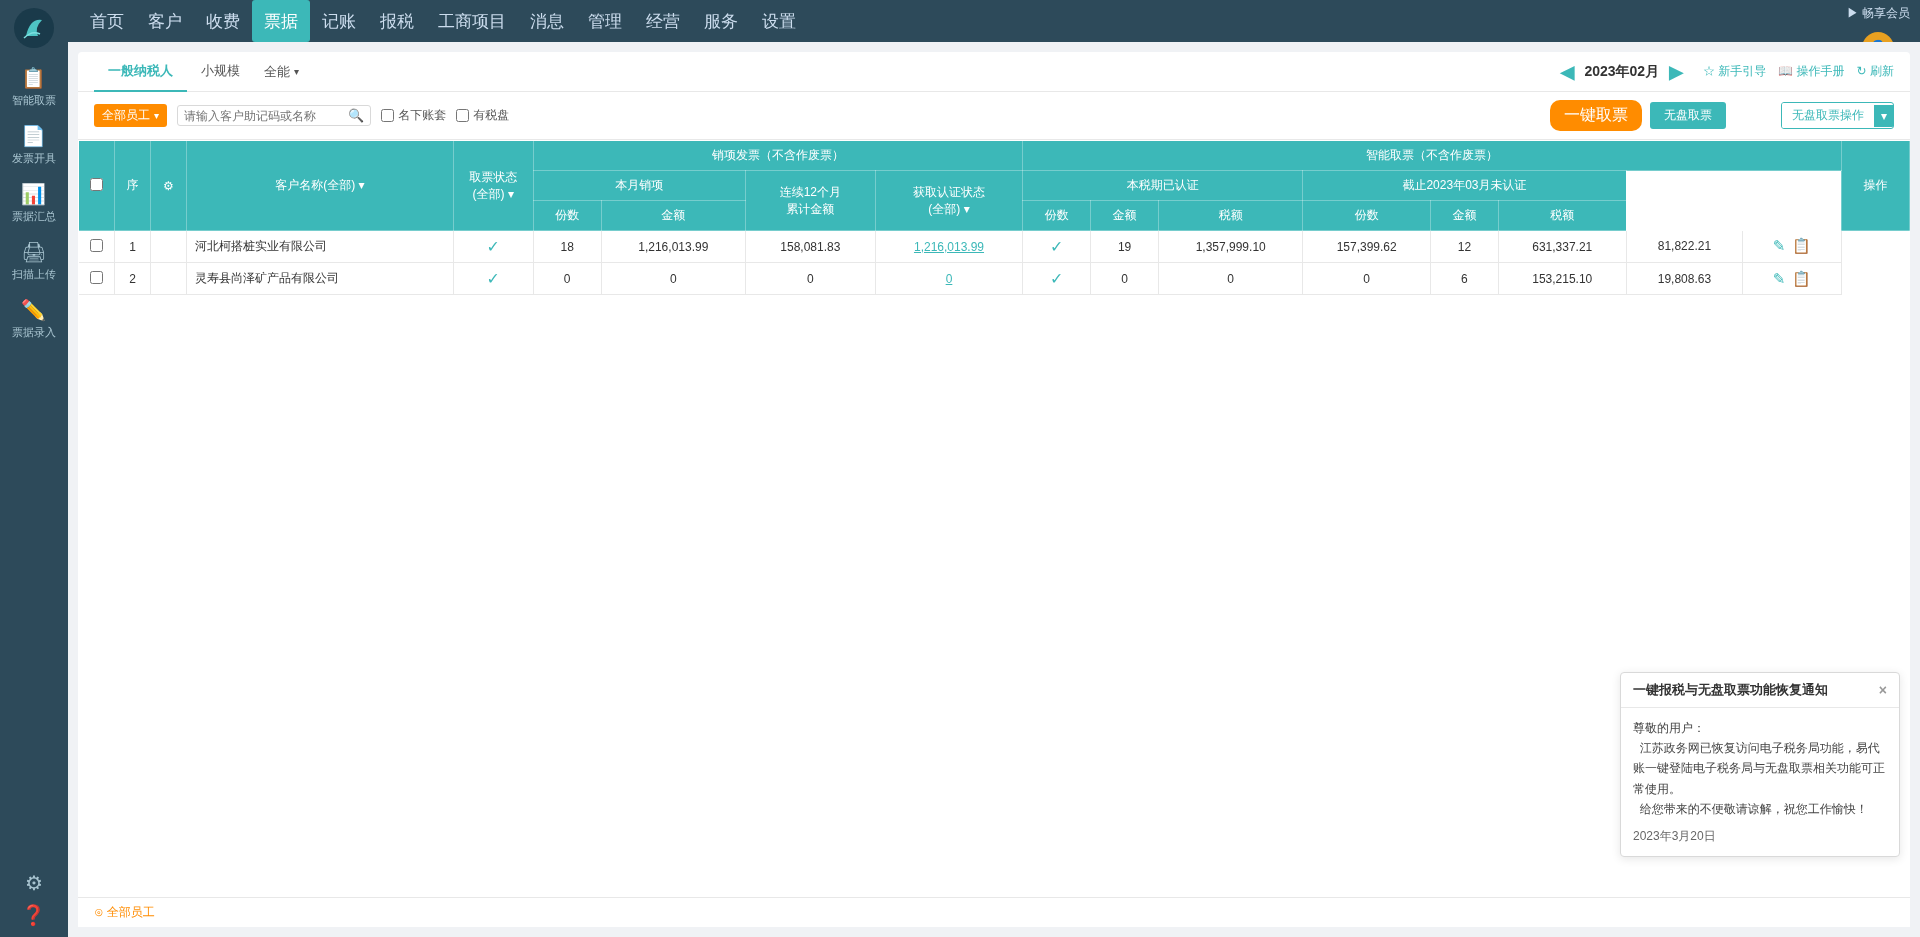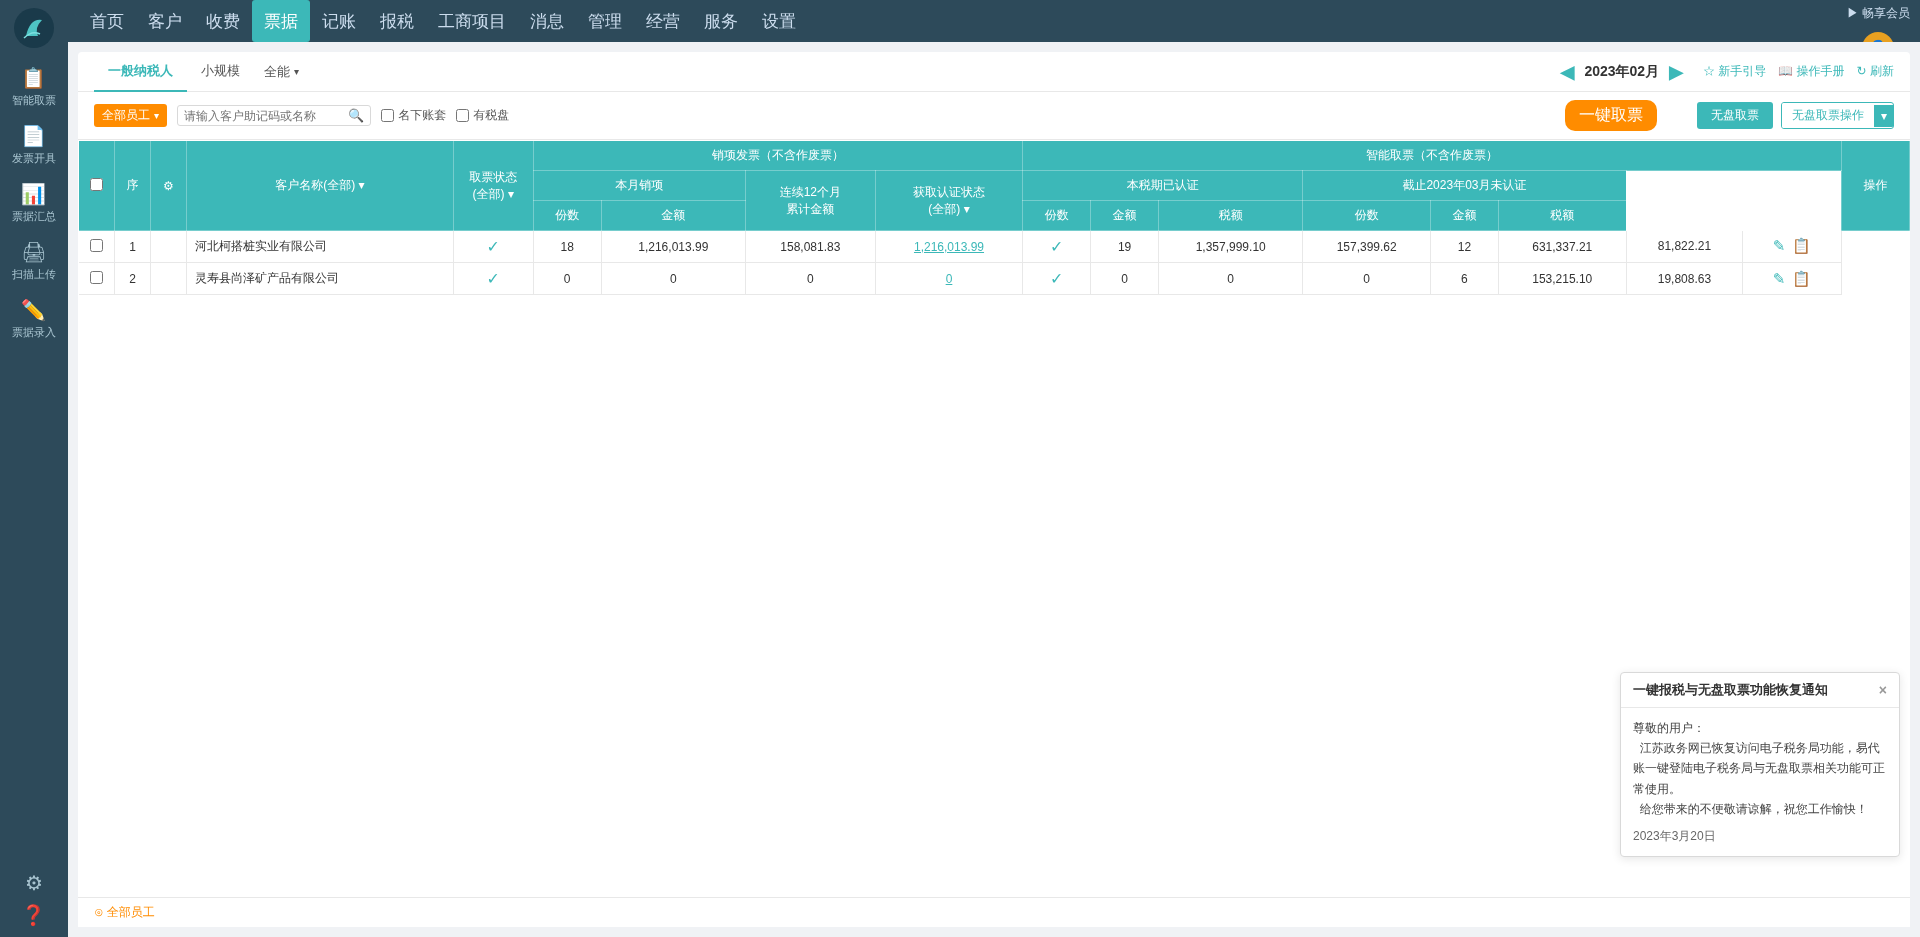--- a/index.html
+++ b/index.html
@@ -43,22 +43,22 @@
     .toolbar { display: flex; align-items: center; background: #fff; padding: 8px 16px; border-bottom: 1px solid #e8e8e8; gap: 10px; flex-shrink: 0; }
     .toolbar-select { display: flex; align-items: center; gap: 4px; background: #ff8c00; color: #fff; padding: 3px 8px; border-radius: 3px; font-size: 12px; cursor: pointer; }
     .toolbar-select .arrow { font-size: 10px; }
     .toolbar-search { display: flex; align-items: center; border: 1px solid #d9d9d9; border-radius: 3px; padding: 2px 6px; gap: 4px; }
     .toolbar-search input { border: none; outline: none; font-size: 12px; width: 160px; }
     .toolbar-search .search-icon { color: #aaa; cursor: pointer; }
     .toolbar-checkbox { display: flex; align-items: center; gap: 4px; font-size: 12px; cursor: pointer; color: #555; }
     .toolbar-checkbox input { cursor: pointer; }
     .toolbar-btns { margin-left: auto; display: flex; align-items: center; gap: 8px; }
     .btn-primary { background: #ff8c00; color: #fff; border: none; padding: 5px 14px; border-radius: 10px; cursor: pointer; font-size: 16px; margin-left: 12px; }
-    .btn-default { background: #3cb8b8; color: #fff; border: none; padding: 5px 14px; border-radius: 3px; cursor: pointer; font-size: 12px; margin-left: 32px; }
-    .btn-split { display: flex; align-items: center; border: 1px solid #3cb8b8; border-radius: 3px; color: #3cb8b8; font-size: 12px; overflow: hidden; cursor: pointer; }
+    .btn-default { background: #3cb8b8; color: #fff; border: none; padding: 5px 14px; border-radius: 3px; cursor: pointer; font-size: 12px; }
+    .btn-split { display: flex; align-items: center; border: 1px solid #3cb8b8; border-radius: 3px; color: #3cb8b8; font-size: 12px; overflow: hidden; cursor: pointer; margin-left: 47px; }
     .btn-split-label { padding: 4px 10px; background: #fff; }
     .btn-split-arrow { padding: 4px 6px; background: #3cb8b8; color: #fff; border-left: 1px solid #3cb8b8; }
 
     
     .table-wrap { flex: 1; overflow: auto; background: #fff; }
     table { width: 100%; border-collapse: collapse; font-size: 12px; }
     thead tr th { background: #3cb8b8; color: #fff; padding: 6px 8px; text-align: center; border: 1px solid rgba(255,255,255,0.3); white-space: nowrap; font-weight: normal; }
     tbody tr td { padding: 6px 8px; border-bottom: 1px solid #e8e8e8; border-right: 1px solid #e8e8e8; text-align: center; color: #333; white-space: nowrap; }
     .check-col { width: 36px; }
     .num-col { width: 36px; }

